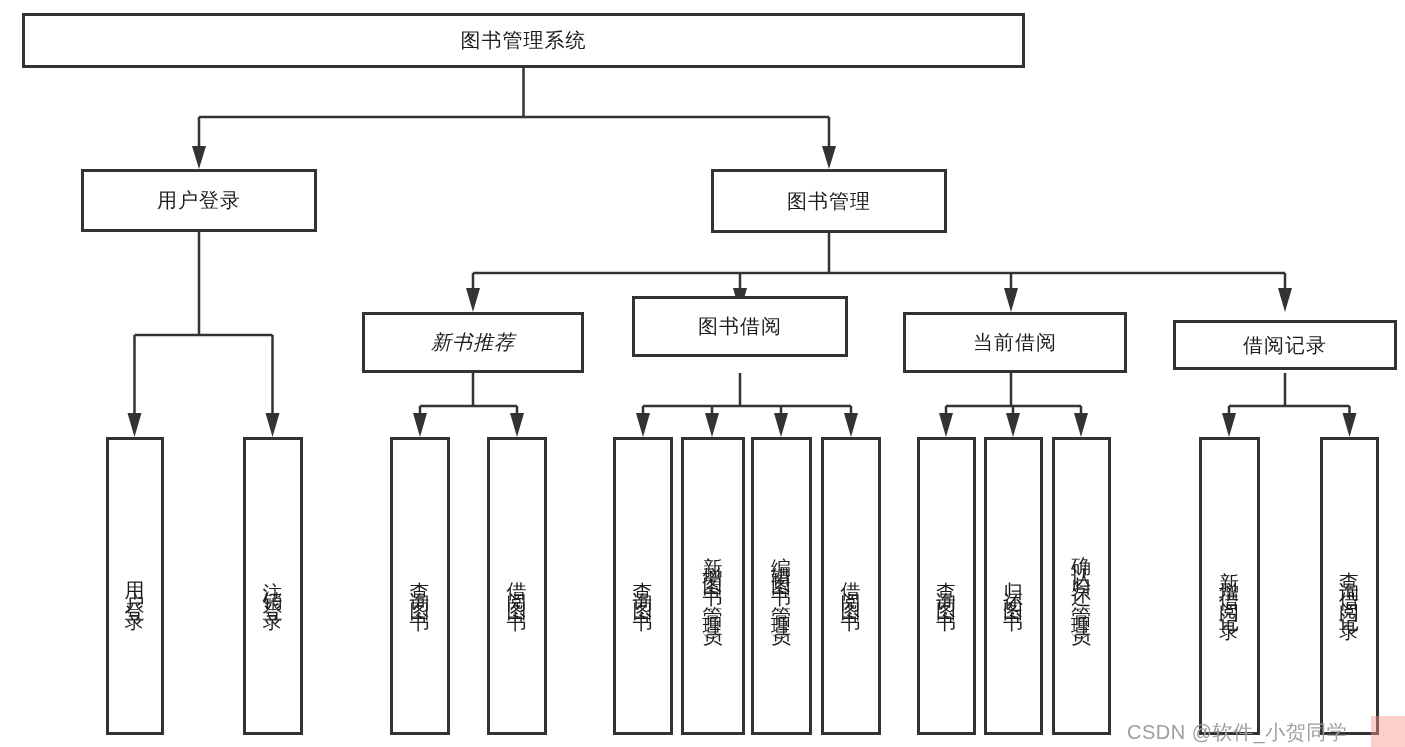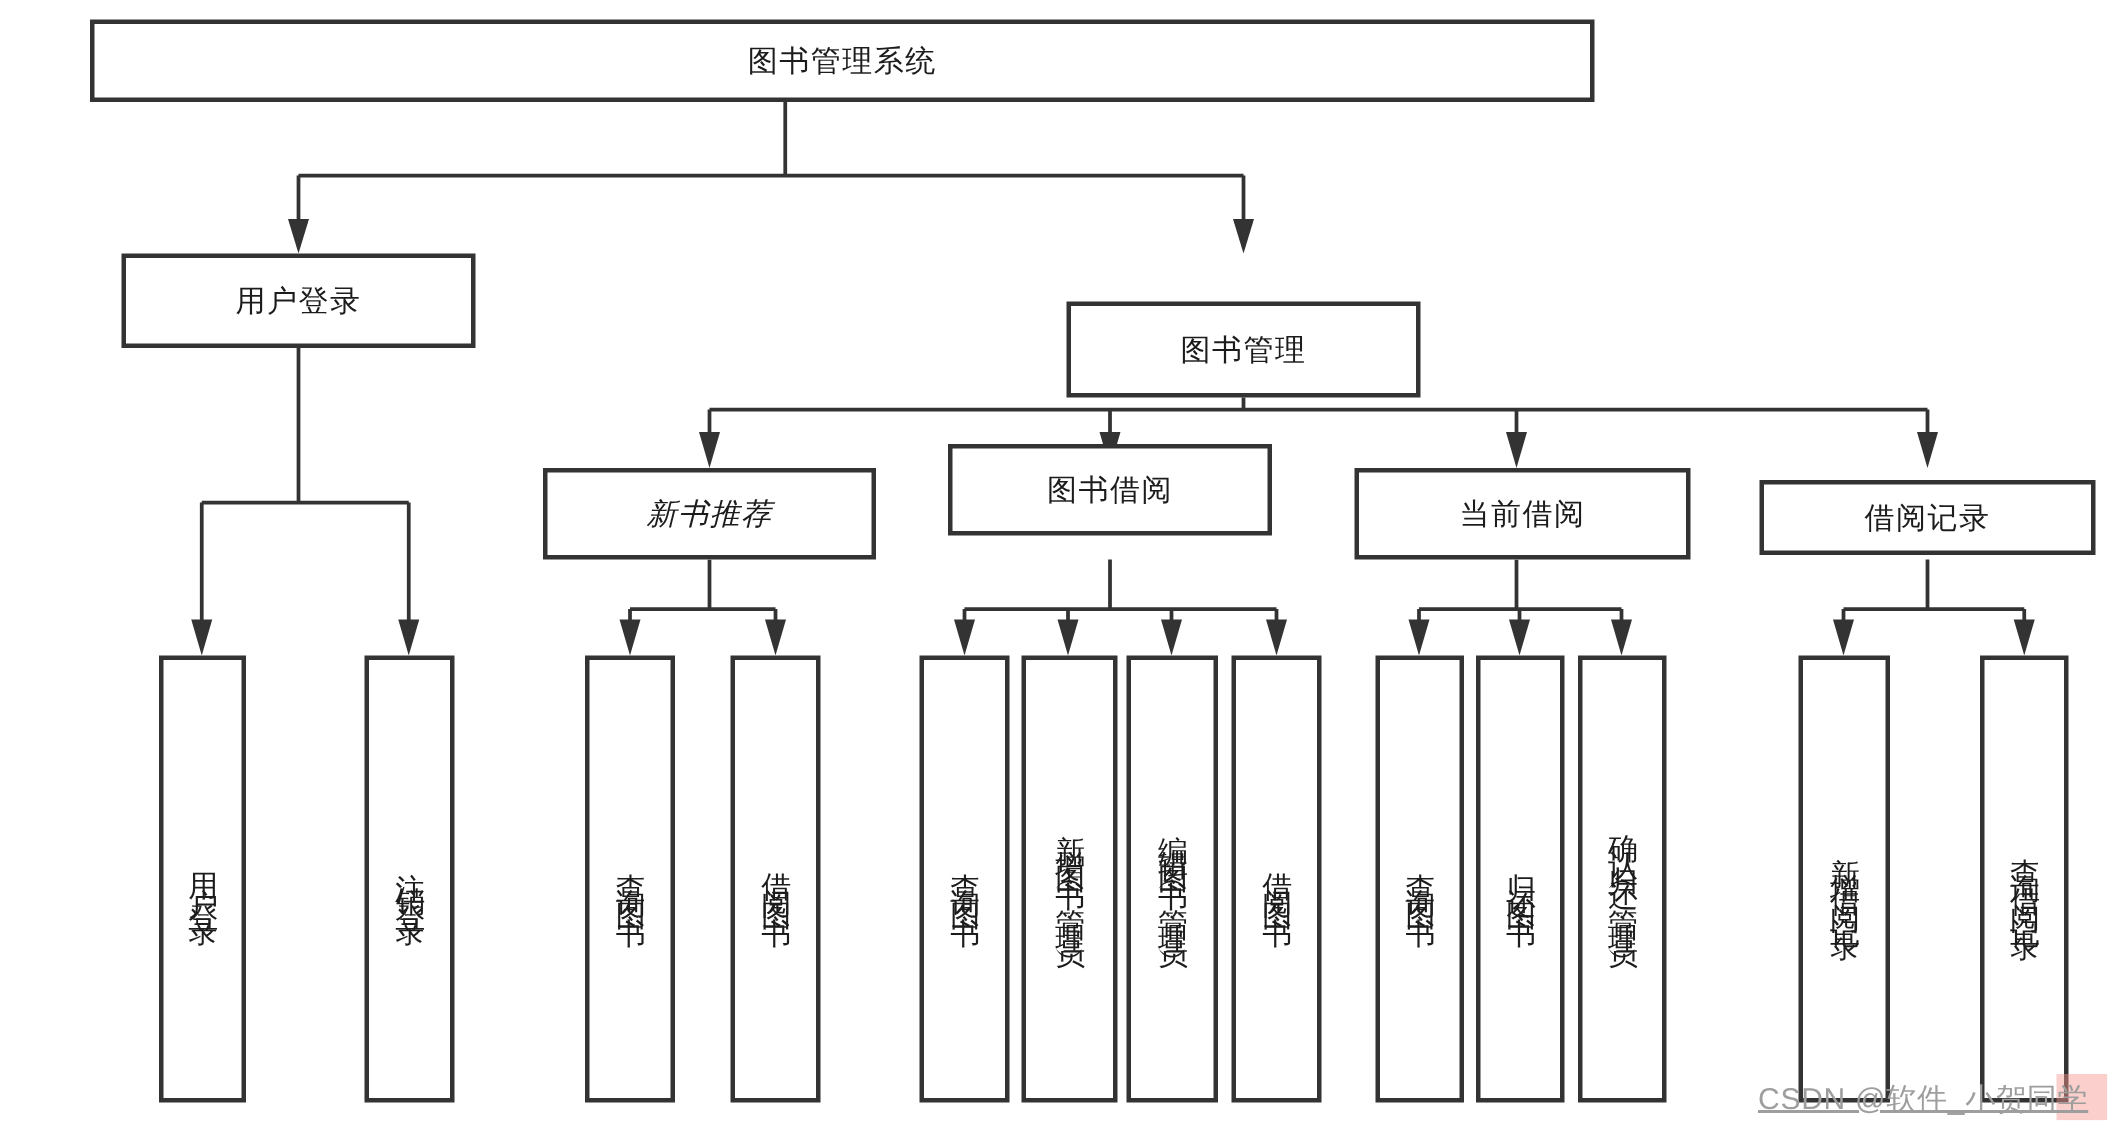--- a/index.html
+++ b/index.html
@@ -14,23 +14,23 @@
     font-size:20px; letter-spacing:1px; white-space:nowrap; z-index:2;
   }
   .vbox {
     position:absolute; box-sizing:border-box; background:#ffffff;
     border:3px solid #333333; display:flex; align-items:center; justify-content:center;
     writing-mode:vertical-rl; text-orientation:mixed;
     font-size:20px; letter-spacing:10px; line-height:1; z-index:2;
     top:437px; height:298px;
   }
   
-  #root        { left:22px;  top:13px;  width:1003px; height:55px;margin-left:38px; }
+  #root        { left:22px;  top:13px;  width:1003px; height:55px; }
   #user-login  { left:81px;  top:169px; width:236px;  height:63px; }
-  #book-mgmt   { left:711px; top:169px; width:236px;  height:64px;margin-top:32px; }
+  #book-mgmt   { left:711px; top:169px; width:236px;  height:64px; }
   #l3-recommend{ left:362px; top:312px; width:222px;  height:61px;font-style:italic; }
   #l3-borrow   { left:632px; top:296px; width:216px;  height:61px; }
   #l3-current  { left:903px; top:312px; width:224px;  height:61px; }
   #l3-records  { left:1173px;top:320px; width:224px;  height:50px; }
   #lf1  { left:106px;  width:58px; }
   #lf2  { left:243px;  width:60px; }
   #lf3  { left:390px;  width:60px; }
   #lf4  { left:487px;  width:60px; }
   #lf5  { left:613px;  width:60px; }
   #lf6  { left:681px;  width:64px; }
@@ -39,22 +39,22 @@
   #lf9  { left:917px;  width:59px; }
   #lf10 { left:984px;  width:59px; }
   #lf11 { left:1052px; width:59px; }
   #lf12 { left:1199px; width:61px; }
   #lf13 { left:1320px; width:59px; }
   .wm-highlight {
     position:absolute; left:1371px; top:716px; width:34px; height:31px;
     background:rgba(246,149,140,0.45); z-index:3;
   }
   .watermark {
-    position:absolute; left:1172px; top:719px; z-index:4;
-    font-size:20px; color:#9e9e9e; letter-spacing:0.5px; white-space:nowrap;text-decoration:underline;
+    position:absolute; left:1127px; top:719px; z-index:4;
+    font-size:20px; color:#9e9e9e; letter-spacing:0.5px; white-space:nowrap;
   }
 </style>
 </head>
 <body>
 
 <div class="canvas">
 
   <svg class="edges" viewBox="0 0 1405 747" xmlns="http://www.w3.org/2000/svg">
     <g stroke="#333333" stroke-width="2.5" fill="none">
       <path d="M523.5,68 V117 M199,117 H829 M199,117 V152 M829,117 V152"></path>

